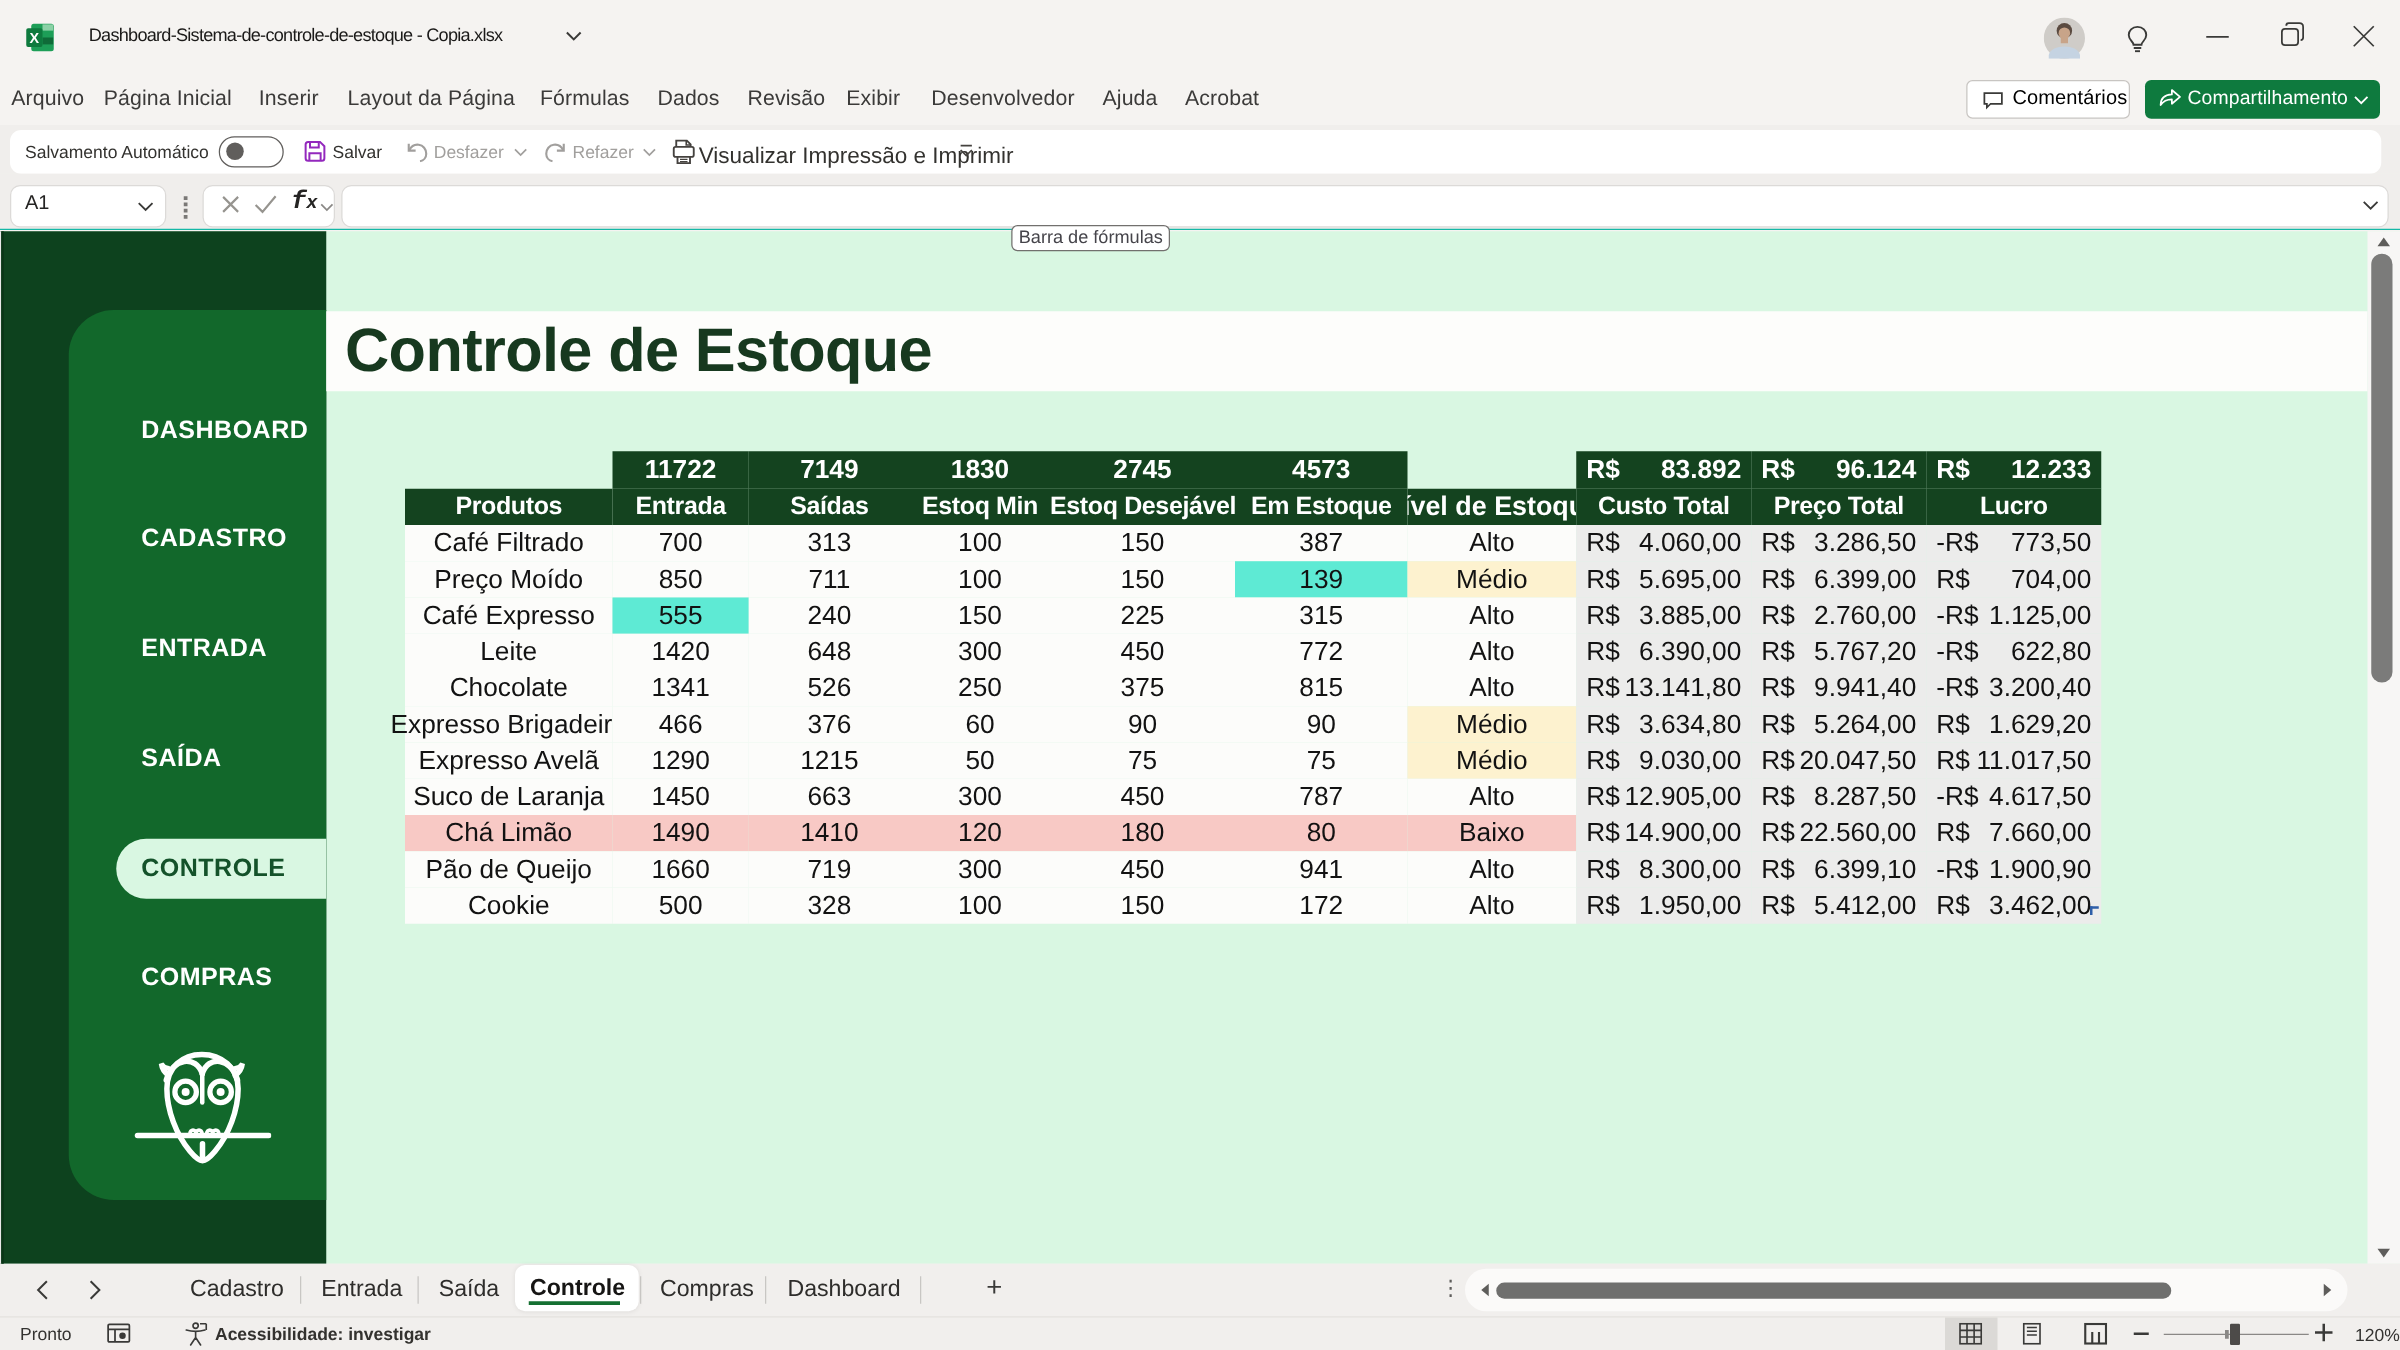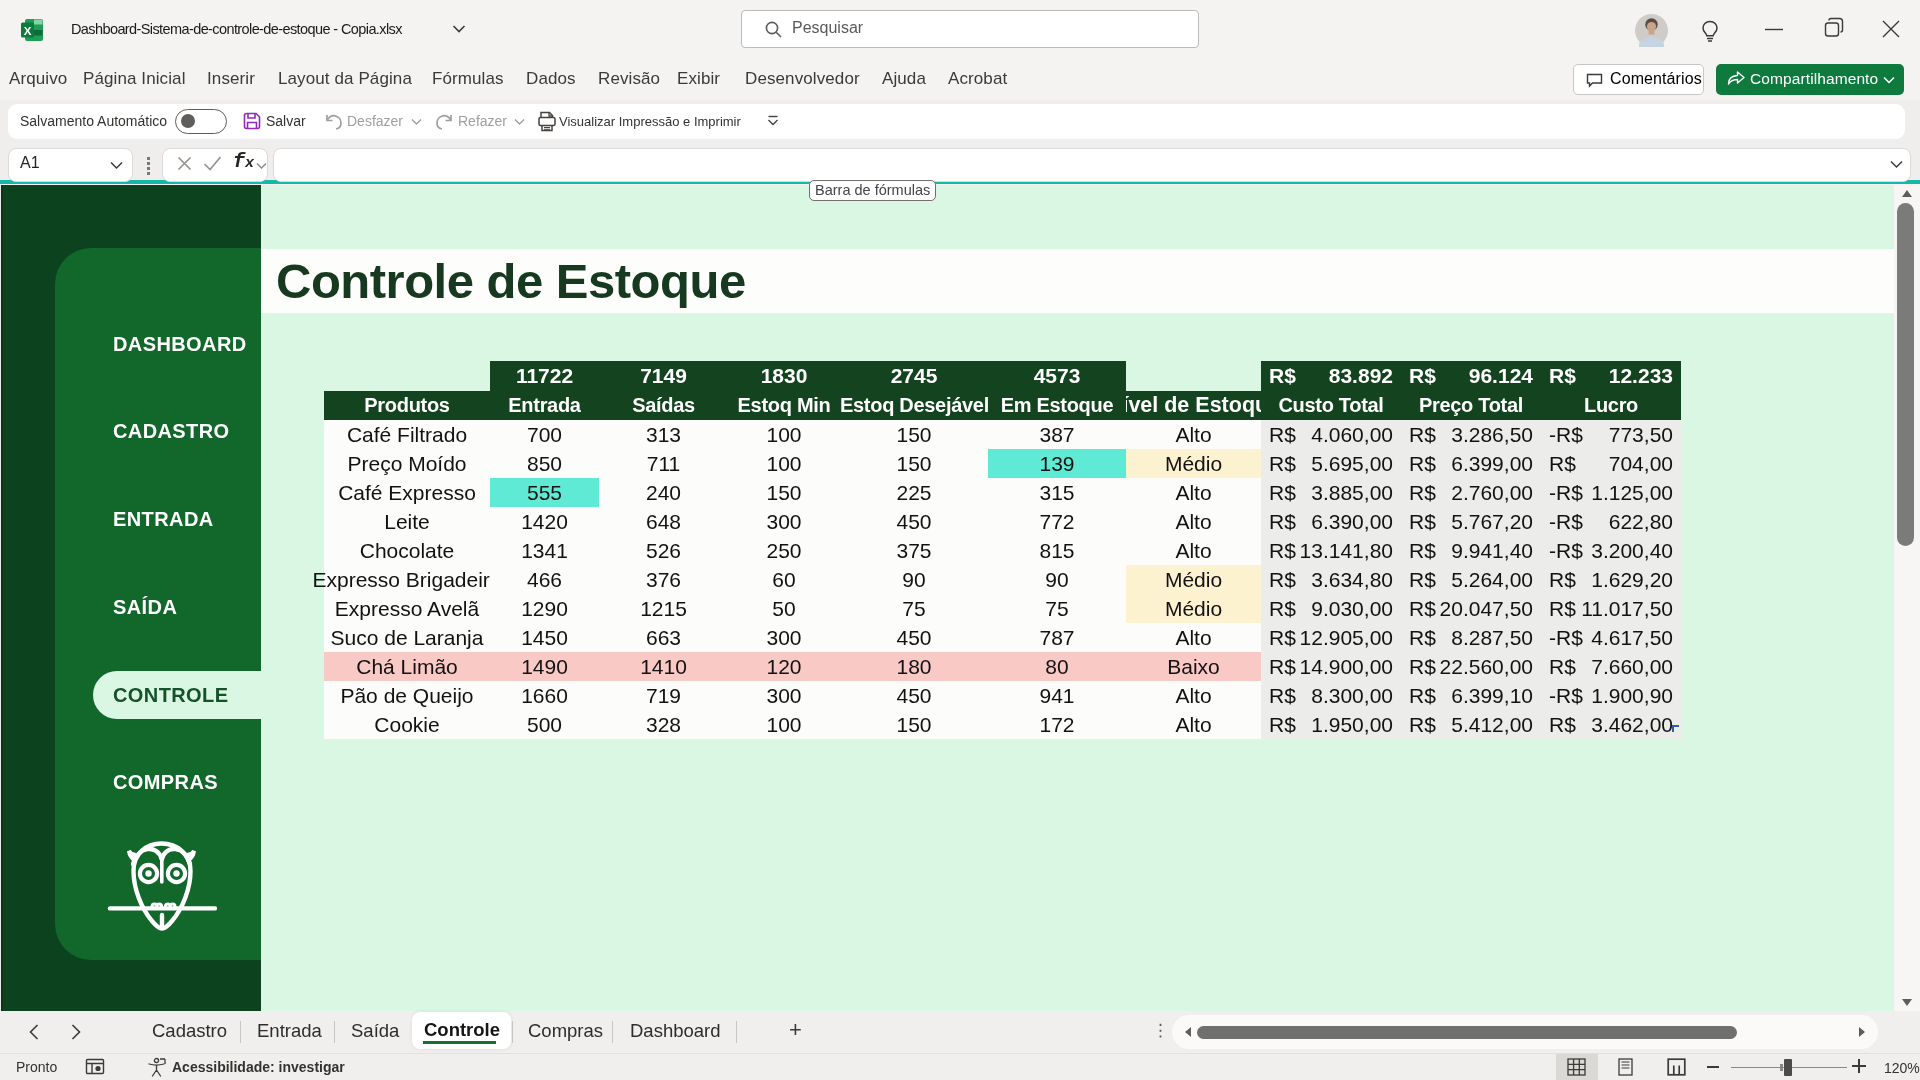--- a/index.html
+++ b/index.html
@@ -18,21 +18,21 @@
 #menubar { position:absolute; left:0; top:60px; width:1920px; height:40px; background:#f5f3f1; font-size:17px; letter-spacing:0.1px; color:#3b3a39; }
 #menubar .mi { position:absolute; top:9px; }
 
 
 #qatstrip { position:absolute; left:0; top:100px; width:1920px; height:39px; background:#f0eeec; }
 #qatbar { position:absolute; left:8px; top:4px; width:1897px; height:35px; background:#fff; border-radius:9px; }
 #qatbar .t { position:absolute; top:9px; font-size:14px; color:#33322f; }
 #qatbar .gray { color:#a19f9d; }
 
 
-#fbarstrip { position:absolute; left:0; top:139px; width:1920px; height:45px; background:#f0eeec; border-bottom:4px solid #14b8a6; }
+#fbarstrip { position:absolute; left:0; top:139px; width:1920px; height:45px; background:#f0eeec; border-bottom:1px solid #14b8a6; }
 .whitebox { position:absolute; background:#fff; border:1px solid #dcdad8; border-radius:8px; height:34px; top:9px; }
 
 
 #grid { position:absolute; left:0; top:185px; width:1920px; height:826px; background:#d9f7e2; }
 #sidebar { position:absolute; left:0; top:0; width:261px; height:826px; background:#0d421e; }
 #panel { position:absolute; left:55px; top:63px; width:206px; height:712px; background:#12682b; border-radius:36px 0 0 36px; }
 .nav { position:absolute; left:58px; font-size:20px; font-weight:bold; color:#fff; letter-spacing:0.4px; }
 #pill { position:absolute; left:38px; top:423px; width:168px; height:48px; background:#d9f7e2; border-radius:24px 0 0 24px; }
 #titleband { position:absolute; left:261px; top:64px; width:1633px; height:64px; background:#fdfdfb;padding-left:48px; }
 #titleband div { position:absolute; left:15px; top:4px; font-size:49px; font-weight:bold; letter-spacing:-0.5px; color:#17391f; }
@@ -65,27 +65,20 @@
       <rect x="5" y="1" width="18" height="22" rx="2" fill="#1d9e57"></rect>
       <rect x="14" y="1.5" width="8.5" height="5" fill="#9fd9b4" opacity="0.85"></rect>
       <rect x="14" y="12" width="8.5" height="5.5" fill="#0f6b38"></rect>
       <rect x="1" y="4.5" width="13" height="15" rx="1.5" fill="#0e7a3e"></rect>
       <text x="7.5" y="16.5" font-size="11.5" font-weight="bold" fill="#fff" text-anchor="middle" font-family="Liberation Sans">X</text>
     </svg>
     <div id="fname">Dashboard-Sistema-de-controle-de-estoque - Copia.xlsx</div>
     <svg class="abs" style="left:452px;top:24px" width="14" height="10" viewBox="0 0 14 10">
         <path d="M1.5 2 L7 7.5 L12.5 2" stroke="#3a3a38" stroke-width="1.6" fill="none"></path>
       </svg>
-    <div id="searchbox">
-      <svg class="abs" style="left:22px;top:9px" width="19" height="19" viewBox="0 0 19 19">
-          <circle cx="8" cy="8" r="5.6" stroke="#5c5a58" stroke-width="1.6" fill="none"></circle>
-          <path d="M12.2 12.2 L17 17" stroke="#5c5a58" stroke-width="1.6"></path>
-        </svg>
-      <span>Pesquisar</span>
-    </div>
 
     <svg class="abs" style="left:1635px;top:14px" width="33" height="33" viewBox="0 0 33 33">
       <circle cx="16.5" cy="16.5" r="16.5" fill="#cfccc8"></circle>
       <circle cx="16.5" cy="10.5" r="6.2" fill="#5a4a40"></circle>
       <circle cx="16.5" cy="12.5" r="4.6" fill="#c8a489"></circle>
       <path d="M4 30 C6 21 27 21 29 30 L29 33 L4 33 Z" fill="#c5d3e2"></path>
       <rect x="13.6" y="15.6" width="5.8" height="5" fill="#c8a489"></rect>
     </svg>
 
     <svg class="abs" style="left:1700px;top:20px" width="20" height="22" viewBox="0 0 20 22">
@@ -168,21 +161,21 @@
           <path d="M1 1.5 L5.5 6 L10 1.5" stroke="#a19f9d" stroke-width="1.4" fill="none"></path>
         </svg>
 
       <svg class="abs" style="left:529px;top:7px" width="20" height="21" viewBox="0 0 20 21">
         <path d="M4 6.5 L4 1.5 L12.5 1.5 L15.5 4.5 L15.5 6.5" fill="none" stroke="#45423f" stroke-width="1.5"></path>
         <path d="M12 1.8 L12 5 L15.2 5" fill="none" stroke="#45423f" stroke-width="1.3"></path>
         <rect x="2" y="6.5" width="16" height="8" rx="1.5" fill="none" stroke="#45423f" stroke-width="1.5"></rect>
         <path d="M5 14.5 L5 19.5 L15 19.5 L15 14.5" fill="none" stroke="#45423f" stroke-width="1.5"></path>
         <path d="M7 16.5 L13 16.5 M7 18.3 L13 18.3" stroke="#45423f" stroke-width="1.1"></path>
       </svg>
-      <span class="t" style="left:551px;font-size:13px;top:10px">Visualizar Impressão e Imprimir</span>
+      <span class="t" style="left:551px;font-size:18px;top:10px">Visualizar Impressão e Imprimir</span>
 
       <svg class="abs" style="left:758px;top:11px" width="14" height="12" viewBox="0 0 14 12">
           <path d="M2.5 1.5 L11.5 1.5" stroke="#45423f" stroke-width="1.4"></path>
           <path d="M2.5 5 L7 9.5 L11.5 5" stroke="#45423f" stroke-width="1.4" fill="none"></path>
         </svg>
     </div>
   </div>
 
   <div id="fbarstrip">
     <div class="whitebox" style="left:8px;width:125px;"></div>

